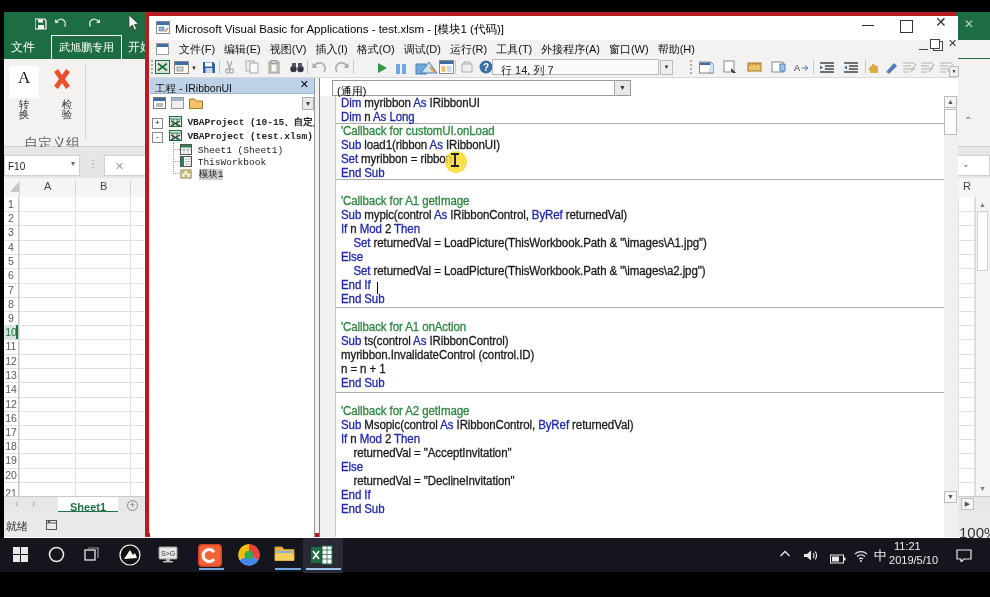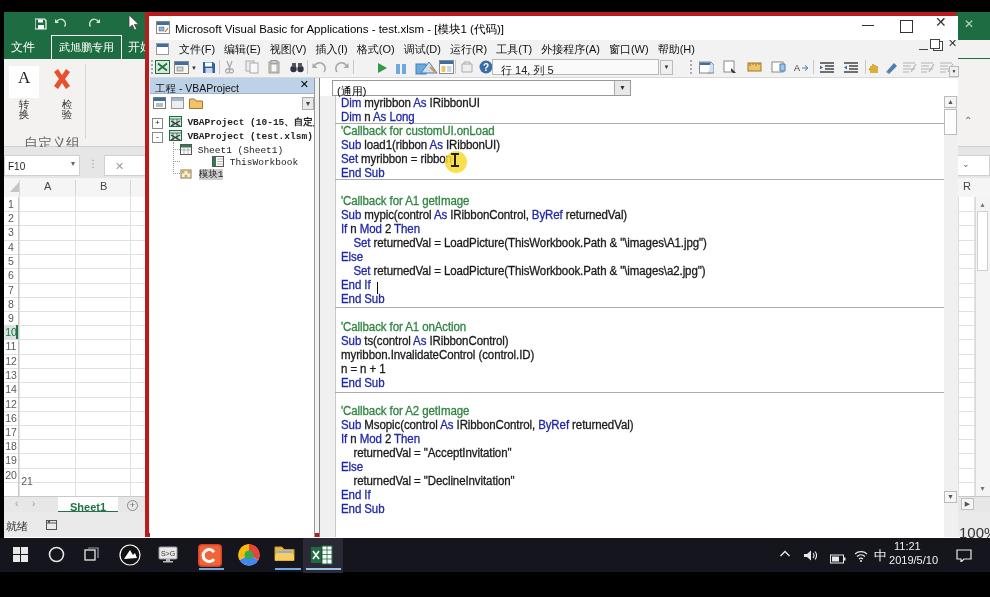--- a/index.html
+++ b/index.html
@@ -131,21 +131,21 @@
       <div class="rn" style="top:143px;color:#5A5A5A;">11</div>
       <div class="rn" style="top:158px;color:#5A5A5A;">12</div>
       <div class="rn" style="top:172px;color:#5A5A5A;">13</div>
       <div class="rn" style="top:186px;color:#5A5A5A;">14</div>
       <div class="rn" style="top:201px;color:#5A5A5A;">12</div>
       <div class="rn" style="top:215px;color:#5A5A5A;">16</div>
       <div class="rn" style="top:229px;color:#5A5A5A;">17</div>
       <div class="rn" style="top:243px;color:#5A5A5A;">18</div>
       <div class="rn" style="top:257px;color:#5A5A5A;">19</div>
       <div class="rn" style="top:272px;color:#5A5A5A;">20</div>
-      <div class="rn" style="top:278px;color:#5A5A5A;padding-left:16px;">21</div>
+      <div class="rn" style="top:290px;color:#5A5A5A;">21</div>
       <div class="gl" style="left:15px;top:0;width:1px;height:300px;"></div>
       <div class="gl" style="left:71px;top:0;width:1px;height:300px;"></div>
       <div class="gl" style="left:126px;top:0;width:1px;height:300px;"></div>
       <div class="gl" style="left:954px;top:0;width:1px;height:300px;"></div>
       <div class="gl" style="left:970px;top:0;width:1px;height:300px;"></div>
       <div class="gl" style="left:14px;top:0;width:1px;height:300px;background:#C9C9C9;"></div>
       <div class="ab" style="left:971px;top:0;width:15px;height:300px;background:#F4F4F4;border-left:1px solid #DADADA;box-sizing:border-box;"></div>
       <div class="ab" style="left:973px;top:2px;width:11px;height:11px;color:#777;font-size:8px;text-align:center;line-height:11px;">▴</div>
       <div class="ab" style="left:973px;top:14px;width:11px;height:60px;background:#fff;border:1px solid #CFCFCF;box-sizing:border-box;"></div>
       <div class="ab" style="left:973px;top:286px;width:11px;height:11px;color:#777;font-size:8px;text-align:center;line-height:11px;">▾</div>
@@ -272,21 +272,21 @@
         </svg></div>
       <div class="ab" style="left:311px;top:2px;width:14px;height:14px;"><svg width="14" height="14" viewBox="0 0 14 14" style="">
           <path d="M2 4 h10 v8 h-10z" fill="#EEE" stroke="#AAA"></path>
           <path d="M4 4 v-2 h6 v2" fill="none" stroke="#AAA"></path>
         </svg></div>
       <div class="ab" style="left:346px;top:2px;width:1px;height:14px;background:#C8C8C8;"></div>
       <div class="ab" style="left:330px;top:2px;width:14px;height:14px;"><svg width="14" height="14" viewBox="0 0 14 14" style="">
           <circle cx="7" cy="7" r="6.5" fill="#3B6EA5"></circle>
           <text x="7" y="10.5" font-size="10" font-weight="bold" fill="#fff" text-anchor="middle" font-family="Liberation Sans">?</text>
         </svg></div>
-      <div class="ab" style="left:343px;top:1px;width:167px;height:16px;background:#FAFAFA;border:1px solid #B8B8B8;box-sizing:border-box;"><span style="font-size:11px;color:#222;margin-left:8px;line-height:14px;">行 14, 列 5</span></div>
+      <div class="ab" style="left:343px;top:1px;width:167px;height:16px;background:#FAFAFA;border:1px solid #B8B8B8;box-sizing:border-box;"><span style="font-size:11px;color:#222;margin-left:8px;line-height:14px;">行 14, 列 7</span></div>
       <div class="ab" style="left:511px;top:2px;width:13px;height:15px;background:#EFEFEF;border:1px solid #BBB;box-sizing:border-box;text-align:center;font-size:6px;color:#333;line-height:13px;">▼</div>
       <div class="ab" style="left:541px;top:2px;width:3px;height:14px;border-left:2px dotted #AAA;"></div>
       <div class="ab" style="left:550px;top:2px;width:15px;height:14px;"><svg width="15" height="14" viewBox="0 0 15 14" style="">
           <rect x="0.5" y="2" width="11" height="11" fill="#fff" stroke="#888"></rect>
           <rect x="1" y="2.5" width="10" height="2.5" fill="#3B6EA5"></rect>
           <path d="M12 2 l3 3 v8 h-6" fill="#CFE2F3" stroke="#888"></path>
         </svg></div>
       <div class="ab" style="left:574px;top:2px;width:14px;height:14px;"><svg width="14" height="14" viewBox="0 0 14 14" style="">
           <rect x="1" y="1" width="10" height="11" fill="#fff" stroke="#888"></rect>
           <path d="M8 8 l5 5 h-3 l-2 -2z" fill="#334"></path>
@@ -329,21 +329,21 @@
           <path d="M10 11 L15 3" stroke="#BBB" stroke-width="1.4"></path>
         </svg></div>
       <div class="ab" style="left:789px;top:2px;width:16px;height:13px;"><svg width="16" height="13" viewBox="0 0 16 13">
           <path d="M2 2 h12 M2 5 h8 M2 8 h12 M2 11 h6" stroke="#C8C8C8" stroke-width="1.6"></path>
           <path d="M10 11 L15 3" stroke="#BBB" stroke-width="1.4"></path>
         </svg></div>
       <div class="ab" style="left:800px;top:8px;width:10px;height:11px;background:#EFEFEF;border:1px solid #BBB;box-sizing:border-box;text-align:center;font-size:5px;color:#333;line-height:9px;">▼</div>
     </div>
   <div id="vProj">
     <div class="ab" style="left:0;top:0;width:164px;height:15px;background:#BDD2E6;border-bottom:1px solid #9FB6CC;">
-      <span style="font-size:10.5px;color:#111;margin-left:5px;line-height:13px;display:inline-block;">工程 - VBAProject</span>
+      <span style="font-size:10.5px;color:#111;margin-left:5px;line-height:13px;display:inline-block;">工程 - IRibbonUI</span>
       <span style="position:absolute;right:5px;top:0px;font-size:11px;color:#000;">✕</span>
     </div>
     <div class="ab" style="left:3px;top:19px;display:flex;gap:5px;">
       <svg width="13" height="12" viewBox="0 0 13 12">
           <rect x="0.5" y="0.5" width="12" height="11" fill="#fff" stroke="#777"></rect>
           <rect x="1" y="1" width="11" height="3" fill="#3B6EA5"></rect>
           <line x1="3" y1="7" x2="10" y2="7" stroke="#777"></line>
           <line x1="3" y1="9" x2="10" y2="9" stroke="#777"></line>
         </svg>
       <svg width="13" height="12" viewBox="0 0 13 12">
@@ -368,21 +368,21 @@
         <div style="height:14px;white-space:nowrap;overflow:hidden;"><span style="margin-left:2px"><span style="display:inline-block;width:9px;height:9px;border:1px solid #888;background:#fff;font-size:8px;line-height:7px;text-align:center;vertical-align:0px;font-family:'Liberation Mono',monospace;">-</span></span> <svg width="13" height="11" viewBox="0 0 13 11" style="vertical-align:-2px">
             <rect x="0.5" y="0.5" width="12" height="10" fill="#D9E8D9" stroke="#1E6C42"></rect>
             <path d="M1 3 h11 M4 3 v7 M8 3 v7" stroke="#1E6C42" stroke-width="0.8"></path>
             <path d="M2 5 l9 5 M11 5 l-9 5" stroke="#333" stroke-width="1.2"></path>
           </svg> <b>VBAProject (test.xlsm)</b></div>
         <div style="height:12px;white-space:nowrap;"><span style="margin-left:30px"></span><svg width="12" height="11" viewBox="0 0 12 11" style="vertical-align:-2px">
             <rect x="0.5" y="0.5" width="11" height="10" fill="#fff" stroke="#555"></rect>
             <rect x="1" y="1" width="10" height="2.5" fill="#2E7D4F"></rect>
             <path d="M1 6 h10 M4 3.5 v7 M8 3.5 v7" stroke="#999" stroke-width="0.7"></path>
           </svg> Sheet1 (Sheet1)</div>
-        <div style="height:12px;white-space:nowrap;margin-left:32px;"><span style="margin-left:30px"></span><svg width="12" height="11" viewBox="0 0 12 11" style="vertical-align:-2px">
+        <div style="height:12px;white-space:nowrap;"><span style="margin-left:30px"></span><svg width="12" height="11" viewBox="0 0 12 11" style="vertical-align:-2px">
             <rect x="0.5" y="0.5" width="11" height="10" fill="#fff" stroke="#555"></rect>
             <rect x="1" y="1" width="3" height="9" fill="#2E7D4F"></rect>
             <path d="M5 3 h6 M5 5.5 h6 M5 8 h6" stroke="#999" stroke-width="0.7"></path>
           </svg> ThisWorkbook</div>
         <div style="height:12px;white-space:nowrap;"><span style="margin-left:30px"></span><svg width="13" height="11" viewBox="0 0 13 11" style="vertical-align:-2px">
             <rect x="1" y="2" width="10" height="8" fill="#F5EFD5" stroke="#8a7a4a"></rect>
             <circle cx="3" cy="4" r="1.6" fill="#c8b060"></circle>
             <circle cx="9" cy="4" r="1.6" fill="#c8b060"></circle>
             <circle cx="6" cy="8" r="1.6" fill="#c8b060"></circle>
           </svg> <span style="background:#CFCFCF;">模块1</span></div>

